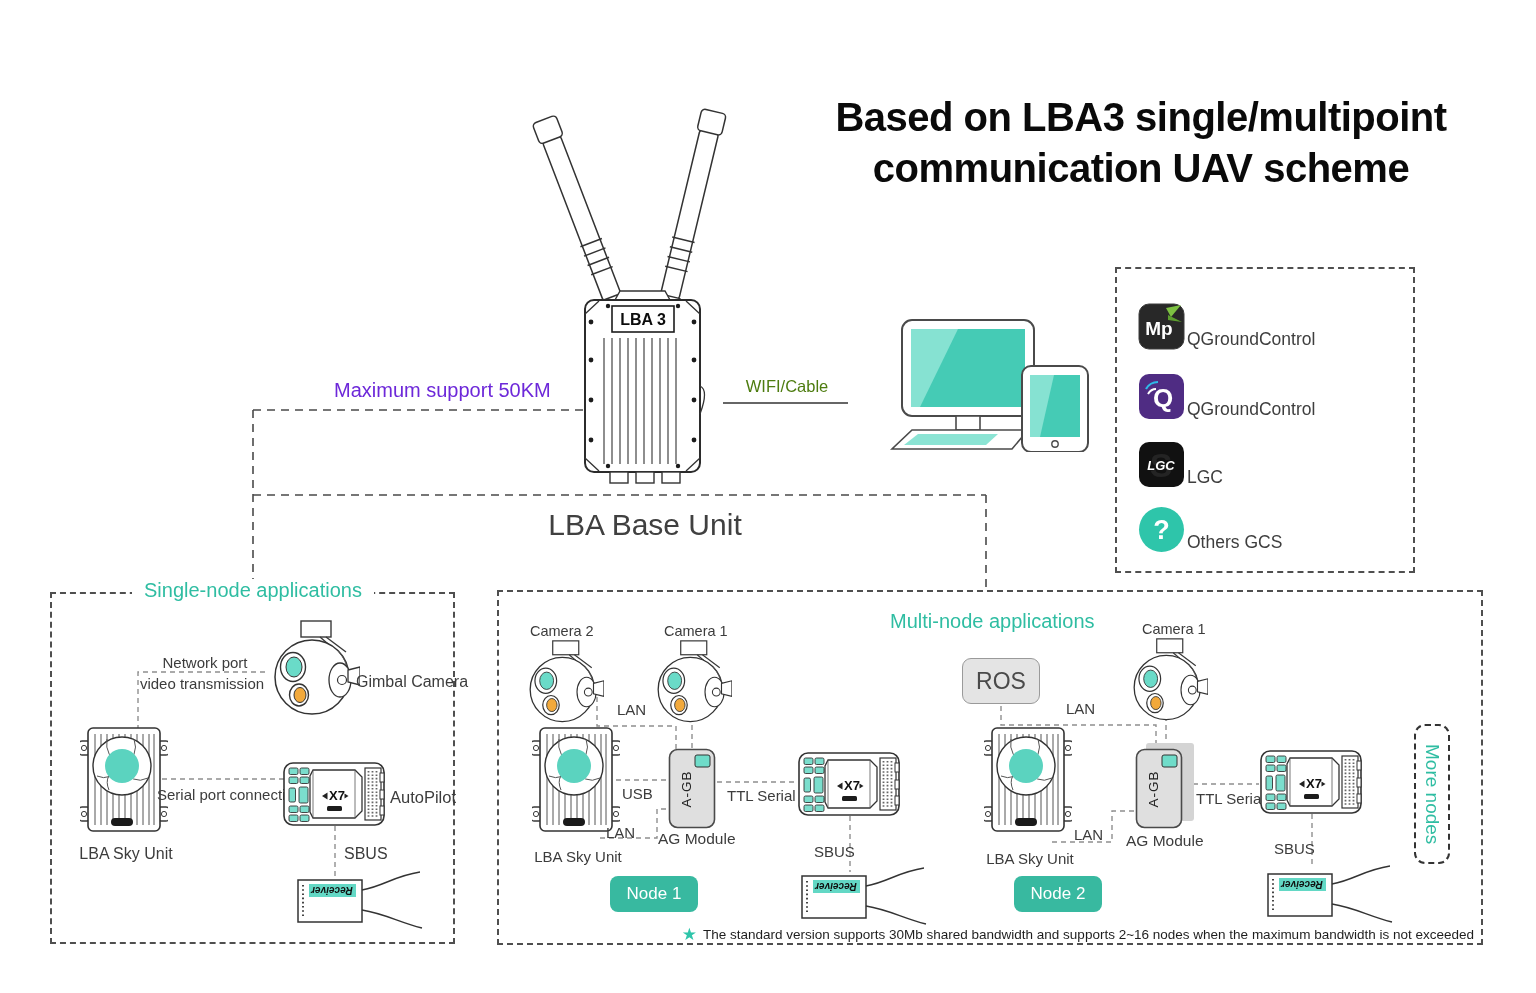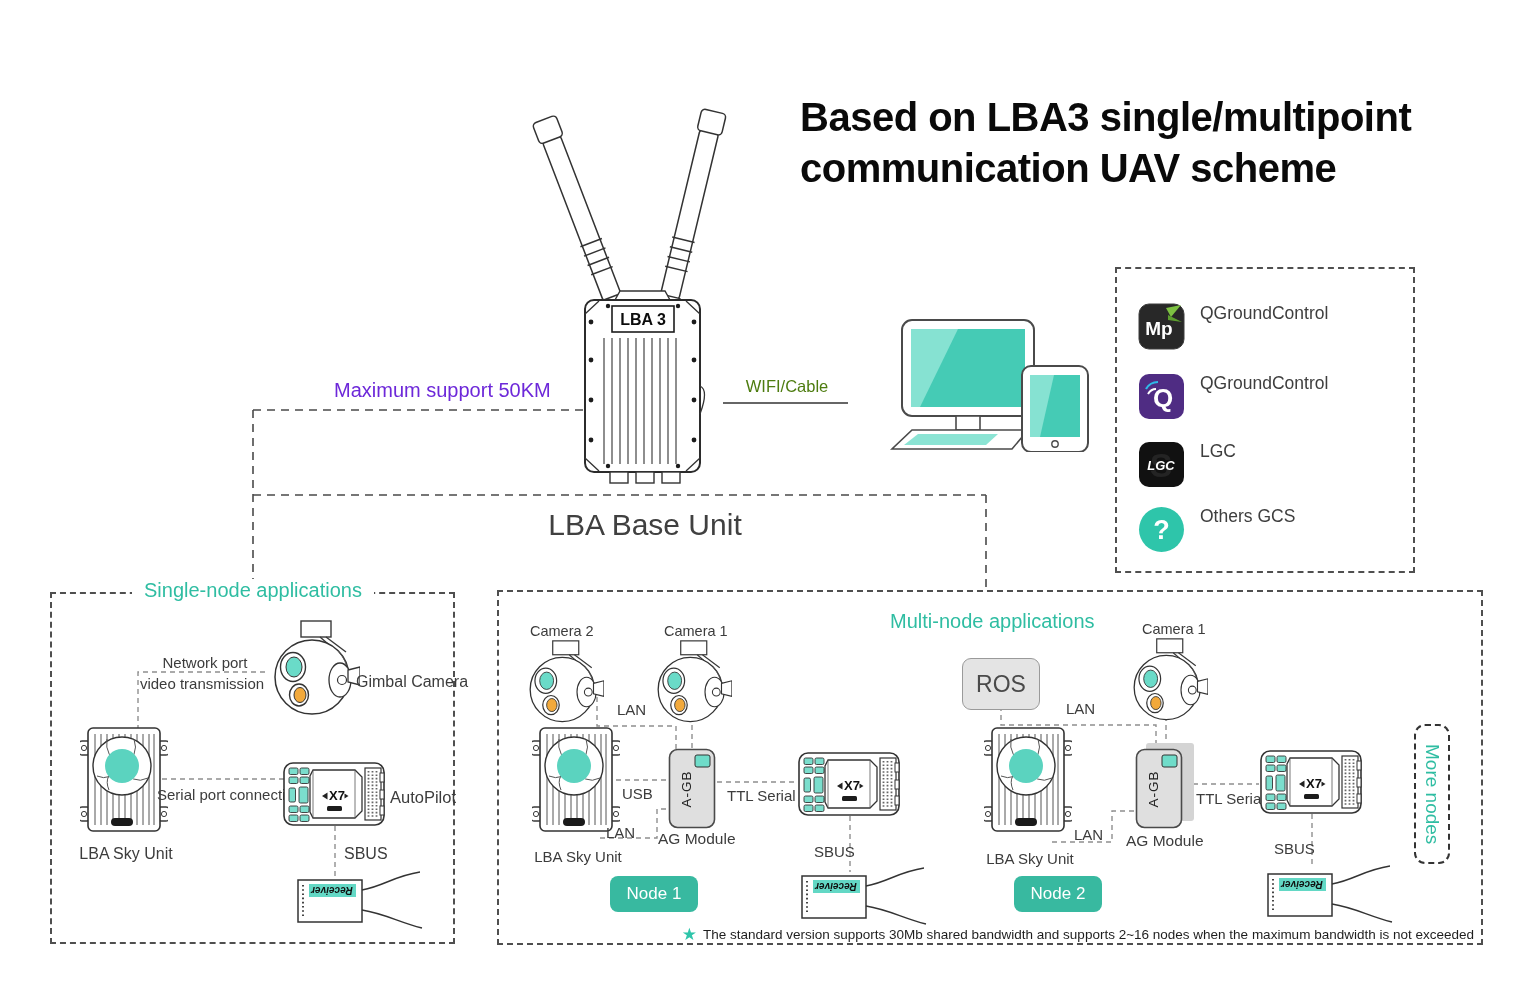--- a/index.html
+++ b/index.html
@@ -5,21 +5,21 @@
   *{margin:0;padding:0;box-sizing:border-box}
   html,body{background:#fff;font-family:"Liberation Sans",sans-serif}
   #stage{position:relative;width:1536px;height:993px;background:#fff;overflow:hidden}
   .abs{position:absolute}
   .lbl{position:absolute;color:#3c3c3c;font-size:15px;white-space:nowrap}
   .ctr{text-align:center}
   .dashed-box{position:absolute;border:2px dashed #4f4f4f}
   .heading{position:absolute;background:#fff;color:#2FBDA2;font-size:20px;padding:0 12px;white-space:nowrap}
   .badge{position:absolute;width:88px;height:36px;background:#38B9A0;border-radius:8px;color:#fff;
          font-size:17px;display:flex;align-items:center;justify-content:center}
-  .gcs-row{position:absolute;display:flex;align-items:flex-start;gap:15px}
+  .gcs-row{position:absolute;display:flex;align-items:flex-end;gap:2px}
   .gcs-label{font-size:17.5px;color:#3e3e3e;white-space:nowrap}
   svg text{font-family:"Liberation Sans",sans-serif}
 </style>
 </head>
 <body>
 
 <div id="stage">
 
   <svg width="0" height="0" style="position:absolute" aria-hidden="true">
     <defs>
@@ -113,21 +113,21 @@
       <path d="M717 782H797"></path>
       <path d="M850 816V872"></path>
       <path d="M1001 706V725H1156V748"></path>
       <path d="M1166 716V748"></path>
       <path d="M1052 842H1112V811H1136"></path>
       <path d="M1184 784H1259"></path>
       <path d="M1312 814V864"></path>
     </g>
   </svg>
 
-  <div class="abs" style="left:800px;top:92px;width:682px;text-align:left;font-size:40px;font-weight:bold;color:#0a0a0a;line-height:1.28;letter-spacing:-0.5px">
+  <div class="abs" style="left:800px;top:92px;width:682px;text-align:center;font-size:40px;font-weight:bold;color:#0a0a0a;line-height:1.28;letter-spacing:-0.5px">
     <div>Based on LBA3 single/multipoint</div>
     <div>communication UAV scheme</div>
   </div>
 
   <svg class="abs" style="left:520px;top:98px" width="240" height="390" viewBox="0 0 240 390">
     <g transform="rotate(-21 96 208)" stroke="#333" fill="#fff" stroke-width="1.5">
       <rect x="86" y="28" width="19" height="172" rx="4"></rect>
       <rect x="83" y="8" width="25" height="22" rx="4"></rect>
       <path d="M84 140h23M84 150h23M84 160h23M84 170h23"></path>
       <rect x="84" y="198" width="23" height="14" rx="2"></rect>
@@ -284,21 +284,21 @@
   </svg>
   <div class="lbl" style="left:814px;top:843px">SBUS</div>
 
   <svg class="abs" style="left:800px;top:864px" width="130" height="62" viewBox="0 0 130 62">
     <use href="#def-receiverbody"></use>
     <text x="36" y="26.5" transform="rotate(180 36 22.5)" text-anchor="middle" font-size="10" font-style="italic" font-weight="bold" fill="#111">Receiver</text>
   </svg>
 
   <div class="badge" style="left:610px;top:876px">Node 1</div>
 
-  <div class="abs" style="left:962px;top:658px;width:78px;height:52px;background:#E4E4E4;border:1.5px solid #9A9A9A;border-radius:9px;color:#4a4a4a;font-size:23px;display:flex;align-items:center;justify-content:center">ROS</div>
+  <div class="abs" style="left:962px;top:658px;width:78px;height:46px;background:#E4E4E4;border:1.5px solid #9A9A9A;border-radius:9px;color:#4a4a4a;font-size:23px;display:flex;align-items:center;justify-content:center">ROS</div>
 
   <div class="lbl" style="left:1142px;top:621px;font-size:14.5px">Camera 1</div>
   <svg class="abs" style="left:1128px;top:638px" width="80" height="85" viewBox="0 0 92 98">
       <use href="#def-gimbal"></use>
     </svg>
   <div class="lbl" style="left:1066px;top:700px">LAN</div>
 
   <svg class="abs" style="left:984px;top:726px" width="88" height="110" viewBox="0 0 88 110">
       <use href="#def-skyunit"></use>
     </svg>

